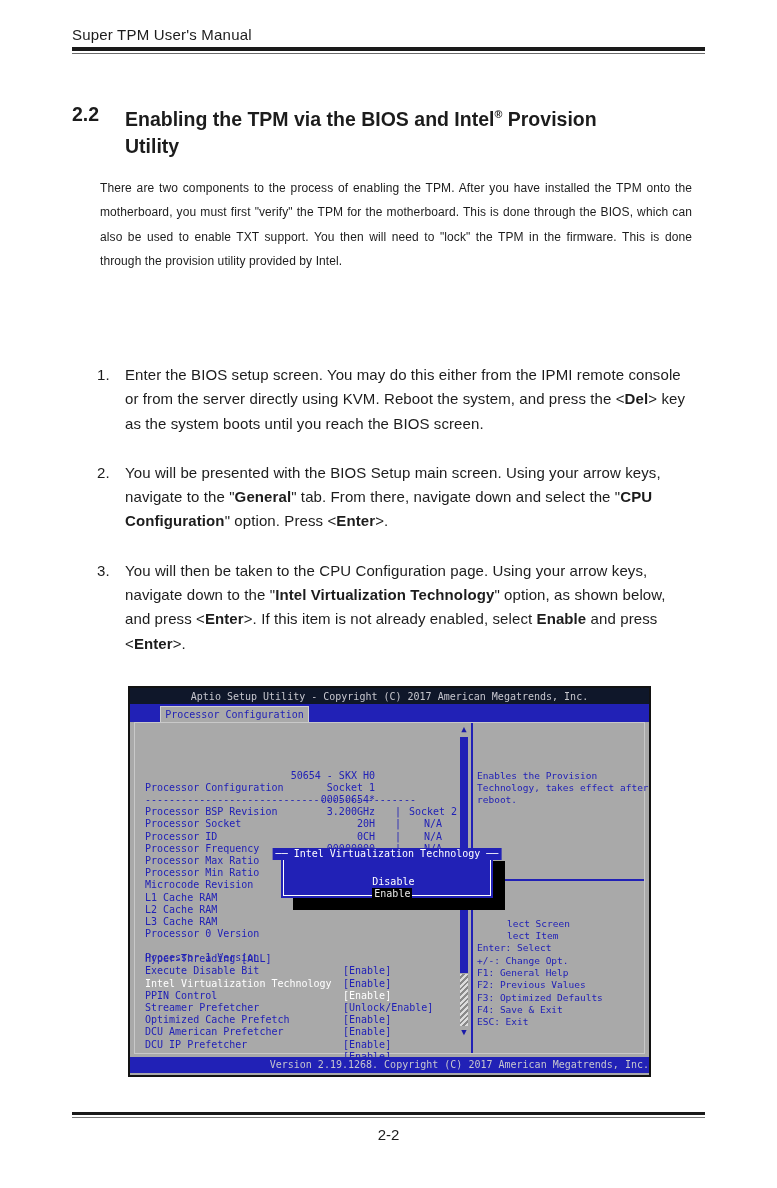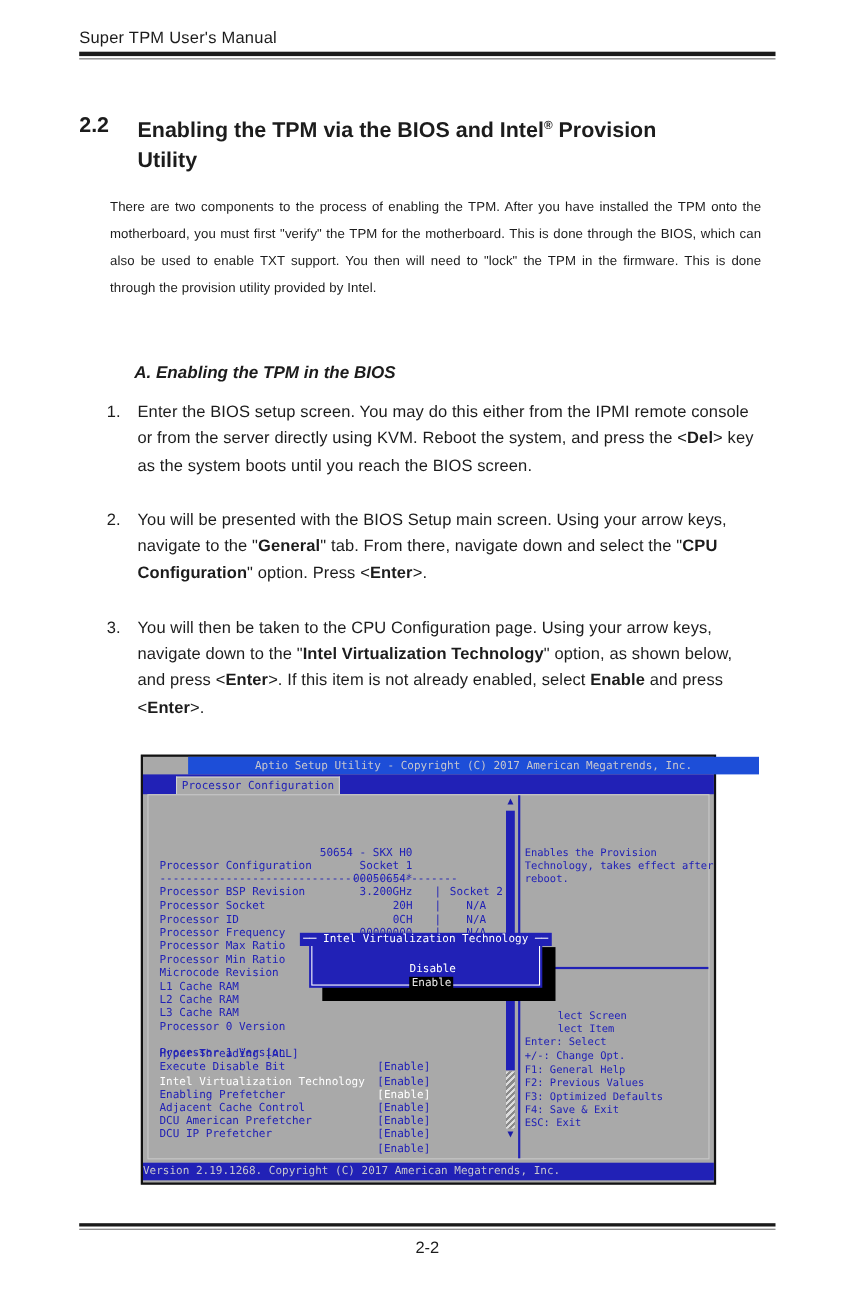--- a/index.html
+++ b/index.html
@@ -25,22 +25,22 @@
   .step-num{width:28px;flex:none;}
   .step-body{flex:1;}
 
   .fr1{position:absolute;left:72px;top:1112px;width:633px;height:3px;background:#1a1a1a;}
   .fr2{position:absolute;left:72px;top:1117px;width:633px;height:1px;background:#777;}
   .pageno{position:absolute;left:0;top:1126px;width:777px;text-align:center;font-size:15px;}
 
   
   .bios{position:absolute;left:128px;top:686px;width:519px;height:387px;background:#a9a9a9;
         border:2px solid #121212;font-family:"DejaVu Sans Mono",monospace;font-size:10px;color:#2121b6;}
-  .b-titlebar{position:absolute;left:0;top:0;width:100%;height:16px;background:#1d4ed8;color:#c6c6ce;
-        text-align:center;line-height:17px;white-space:nowrap;margin-left:41px;}
+  .b-titlebar{position:absolute;left:0;top:0;width:100%;height:16px;background:#0f172a;color:#c6c6ce;
+        text-align:center;line-height:17px;white-space:nowrap;}
   .b-tabrow{position:absolute;left:0;top:16px;width:100%;height:18px;background:#2121b6;}
   .b-tab{position:absolute;left:30px;top:2px;width:149px;height:16px;background:#a9a9a9;color:#2121b6;
         border:1px solid #d0d0d0;border-bottom:none;box-sizing:border-box;text-align:center;line-height:15px;}
   .b-frame{position:absolute;left:4px;top:34px;width:509px;height:330px;border:1px solid #c9c9c9;
         background:#a9a9a9;box-sizing:content-box;}
 
   .b-divider-v{position:absolute;left:336px;top:0;width:2px;height:330px;background:#2121b6;}
   .b-divider-h{position:absolute;left:338px;top:156px;width:171px;height:2px;background:#2121b6;}
 
   .b-info{position:absolute;left:6px;top:10px;width:320px;}
@@ -75,39 +75,38 @@
   .popup-title{position:absolute;top:-1px;left:50%;transform:translateX(-50%);background:#2121b6;
         padding:0 3px;height:12px;line-height:12px;white-space:nowrap;z-index:2;}
   .popup-title::before{content:"── ";}
   .popup-title::after{content:" ──";}
   .popup-opts{position:absolute;left:7px;top:15px;right:7px;z-index:2;}
   .popup-opt{height:12px;line-height:12px;white-space:pre;}
   .popup-opt .opt-label{display:inline-block;}
   .popup-opt.selected .opt-label{background:#000;color:#eaeaea;padding:0 2px;}
 
   .b-statusbar{position:absolute;left:0;top:369px;width:100%;height:16px;background:#2121b6;color:#c6c6ce;
-        text-align:left;line-height:16px;white-space:nowrap;}
+        text-align:right;line-height:16px;white-space:nowrap;}
 </style>
 </head>
 <body>
 
 <div class="page">
 
   <div class="doc-header">Super TPM User's Manual</div>
   <div class="hr1"></div>
   <div class="hr2"></div>
 
   <div class="heading">
     <span class="num">2.2</span>
     <span class="ttl rich"><span>Enabling the TPM via the BIOS and Intel</span><span class="sup">®</span><span> Provision</span><br><span>Utility</span></span>
   </div>
 
   <div class="intro">There are two components to the process of enabling the TPM. After you have installed the TPM onto the motherboard, you must first "verify" the TPM for the motherboard. This is done through the BIOS, which can also be used to enable TXT support. You then will need to "lock" the TPM in the firmware. This is done through the provision utility provided by Intel.</div>
 
-  <div class="subhead">A. Enabling the TPM in the BIOS</div>
 
   <div class="steps">
 
   <div class="step">
         <span class="step-num">1.</span>
         <span class="step-body rich"><span>Enter the BIOS setup screen. You may do this either from the IPMI remote console or from the server directly using KVM. Reboot the system, and press the &lt;</span><span class="b">Del</span><span>&gt; key as the system boots until you reach the BIOS screen.</span></span>
       </div>
       <div class="step">
         <span class="step-num">2.</span>
         <span class="step-body rich"><span>You will be presented with the BIOS Setup main screen. Using your arrow keys, navigate to the "</span><span class="b">General</span><span>" tab. From there, navigate down and select the "</span><span class="b">CPU Configuration</span><span>" option. Press &lt;</span><span class="b">Enter</span><span>&gt;.</span></span>
@@ -228,25 +227,29 @@
           </div>
           <div class="set-row">
             <span class="slabel">Execute Disable Bit</span>
             <span class="sval">[Enable]</span>
           </div>
           <div class="set-row selected">
             <span class="slabel">Intel Virtualization Technology</span>
             <span class="sval">[Enable]</span>
           </div>
           <div class="set-row">
-            <span class="slabel">Enabling Prefetcher</span>
-            <span class="sval">[Enable]</span>
-          </div>
-          <div class="set-row">
-            <span class="slabel">Adjacent Cache Control</span>
+            <span class="slabel">PPIN Control</span>
+            <span class="sval">[Unlock/Enable]</span>
+          </div>
+          <div class="set-row">
+            <span class="slabel">Streamer Prefetcher</span>
+            <span class="sval">[Enable]</span>
+          </div>
+          <div class="set-row">
+            <span class="slabel">Optimized Cache Prefetch</span>
             <span class="sval">[Enable]</span>
           </div>
           <div class="set-row">
             <span class="slabel">DCU American Prefetcher</span>
             <span class="sval">[Enable]</span>
           </div>
           <div class="set-row">
             <span class="slabel">DCU IP Prefetcher</span>
             <span class="sval">[Enable]</span>
           </div>

